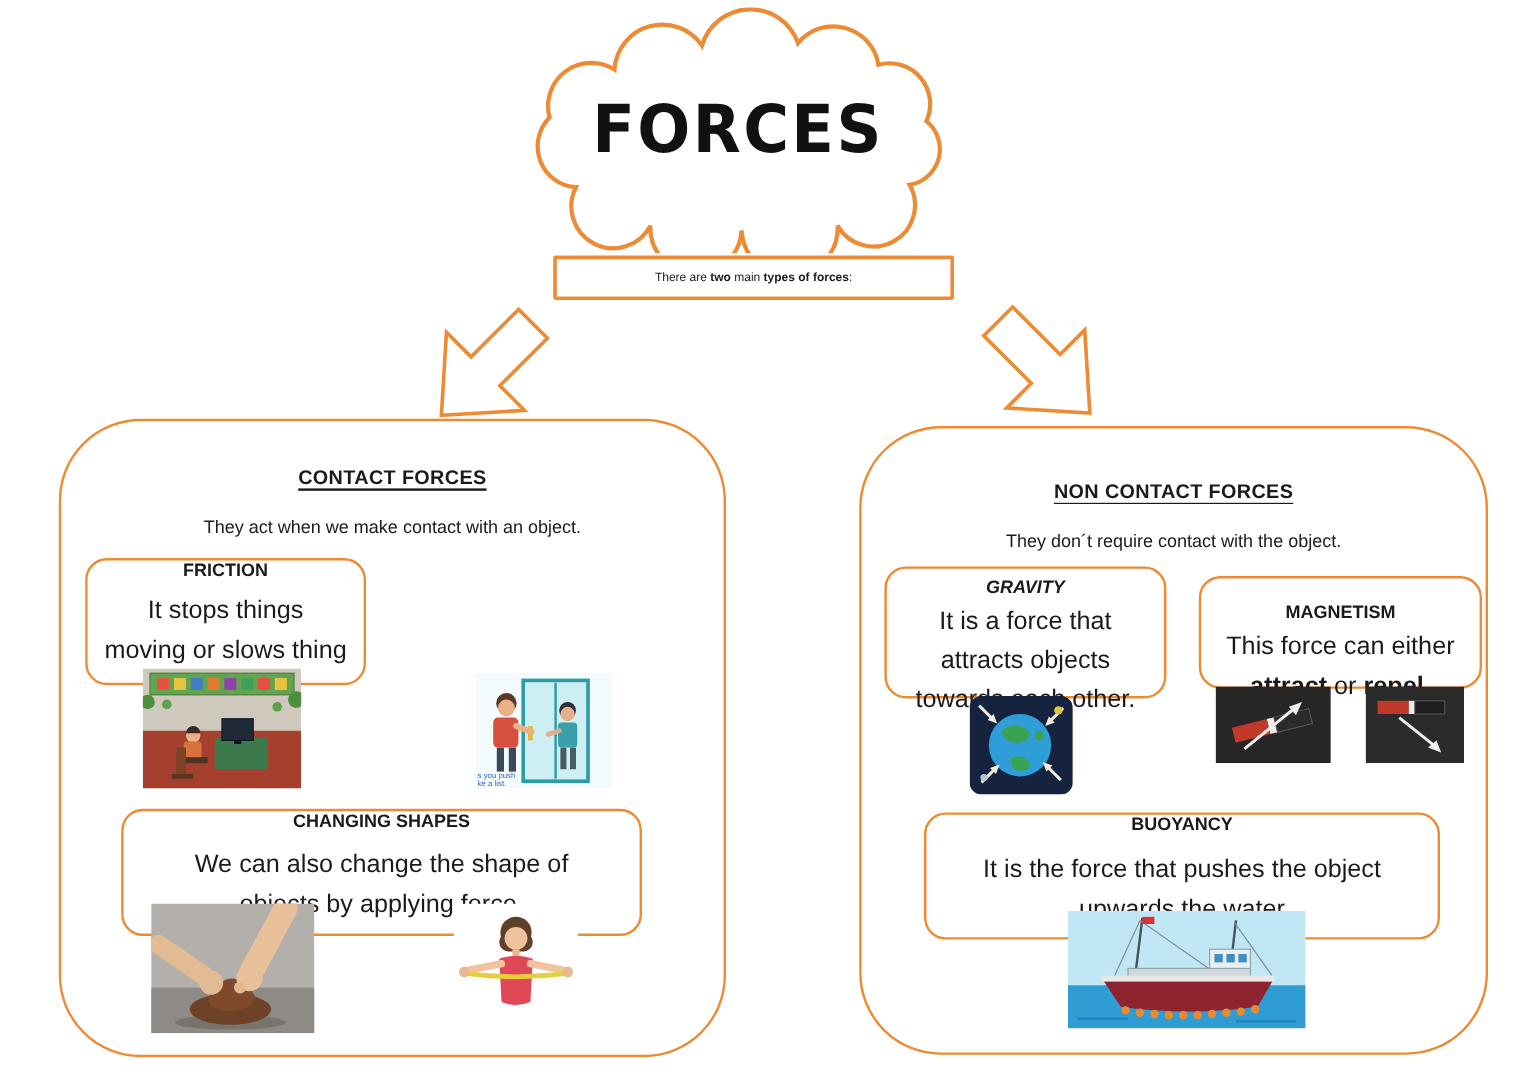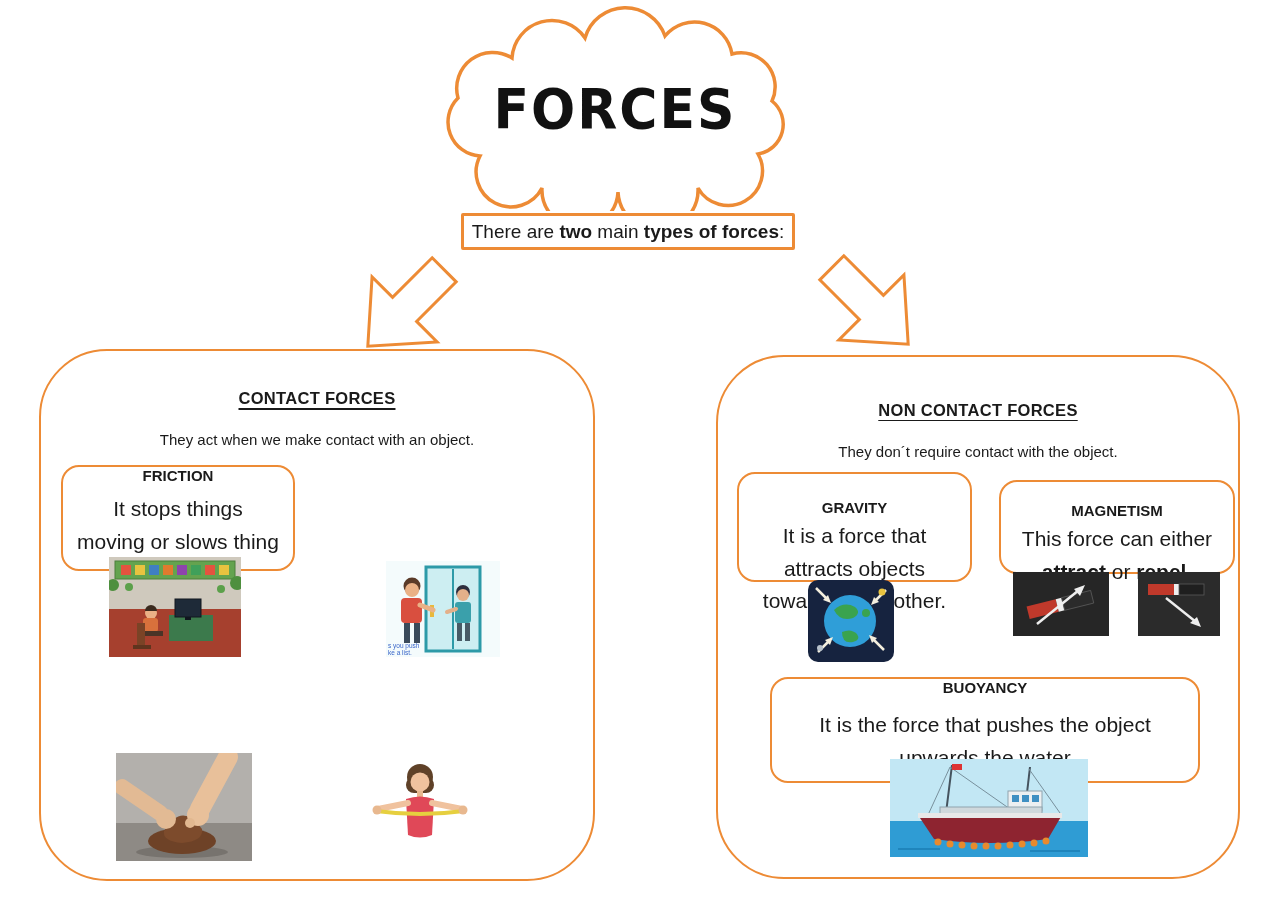--- a/index.html
+++ b/index.html
@@ -16,32 +16,32 @@
     position:absolute; left:0; top:0; width:100%; height:100%;
     display:flex; align-items:center; justify-content:center;
     font-family:"DejaVu Sans", sans-serif; font-weight:900; font-size:52px;
     letter-spacing:2px; color:#111; transform:scaleY(1.06);
   }
   
   .intro-box {
     left:461px; top:213px; width:334px; height:37px;
     border:3px solid #ED8B35; border-radius:2px; background:#fff;
     display:flex; align-items:center; justify-content:center;
-    font-size:19px;
+    font-size:10px;
   }
   .b { font-weight:bold; }
   
   .arrow { width:140px; height:140px; }
   .arrow-left { left:336px; top:238px; }
   .arrow-right { left:800px; top:236px; }
   
   .panel {
     border:2.5px solid #ED8B35; border-radius:68px; background:#fff;
   }
-  .panel-left { left:39px; top:349px; width:556px; height:532px; }
+  .panel-left { left:49px; top:349px; width:556px; height:532px; }
   .panel-right { left:716px; top:355px; width:524px; height:524px; }
   .panel-title {
     left:0; width:100%; text-align:center; font-weight:bold; font-size:16.5px;
     text-decoration:underline; text-decoration-thickness:1.5px; text-underline-offset:4px;
     letter-spacing:.3px;
   }
   .panel-sub { left:0; width:100%; text-align:center; font-size:15px; }
   
   .card {
     border:2px solid #ED8B35; border-radius:18px; background:#fff; text-align:center;
@@ -133,20 +133,24 @@
         <circle cx="77" cy="34" r="6" fill="#e3b08a"></circle>
         <rect x="69" y="41" width="16" height="21" rx="3" fill="#3aa0ab"></rect>
         <line x1="70" y1="48" x2="61" y2="51" stroke="#e3b08a" stroke-width="4" stroke-linecap="round"></line>
         <rect x="71" y="62" width="5" height="18" fill="#475a66"></rect>
         <rect x="79" y="62" width="5" height="18" fill="#475a66"></rect>
         <text x="2" y="87" font-size="6.5" fill="#3a66c9">s you push</text>
         <text x="2" y="94" font-size="6.5" fill="#3a66c9">ke a list.</text>
       </svg>
     </div>
 
+    <div class="abs card" style="left:50px; top:323px; width:434px; height:106px;">
+      <div class="card-title">CHANGING SHAPES</div>
+      <div class="card-text" style="margin:12px 24px 0;">We can also change the shape of objects by applying force.</div>
+    </div>
 
     <div class="abs img" style="left:75px; top:402px;">
       <svg width="136" height="108" viewBox="0 0 136 108">
         <rect width="136" height="108" fill="#b3b0ac"></rect>
         <rect y="70" width="136" height="38" fill="#8e8a85"></rect>
         <ellipse cx="66" cy="99" rx="46" ry="6" fill="#5f5b57" opacity="0.5"></ellipse>
         <ellipse cx="66" cy="88" rx="34" ry="13" fill="#6e4227"></ellipse>
         <path d="M48,78 Q66,48 86,76 Q88,88 66,90 Q46,88 48,78 Z" fill="#7d4b2c"></path>
         <line x1="112" y1="4" x2="84" y2="56" stroke="#e8c09a" stroke-width="20" stroke-linecap="round"></line>
         <circle cx="82" cy="62" r="11" fill="#e8c09a"></circle>
@@ -171,21 +175,21 @@
         <circle cx="95" cy="57" r="4.5" fill="#e8b88f"></circle>
       </svg>
     </div>
   </div>
 
   <div class="abs panel panel-right">
     <div class="abs panel-title" style="top:44px;text-decoration:underline;">NON CONTACT FORCES</div>
     <div class="abs panel-sub" style="top:86px;">They don´t require contact with the object.</div>
 
     <div class="abs card" style="left:19px; top:115px; width:235px; height:110px;">
-      <div class="card-title" style="margin-top:25px;">GRAVITY</div>
+      <div class="card-title" style="margin-top:7px;font-style:italic;">GRAVITY</div>
       <div class="card-text tight">It is a force that attracts objects towards each other.</div>
     </div>
 
     <div class="abs card" style="left:281px; top:123px; width:236px; height:94px;">
       <div class="card-title" style="margin-top:20px;">MAGNETISM</div>
       <div class="card-text tight"><span>This force can either </span><span class="b">attract</span><span> or </span><span class="b">repel</span><span>.</span></div>
     </div>
 
     <div class="abs img" style="left:90px; top:223px;">
       <svg width="86" height="82" viewBox="0 0 86 82">

